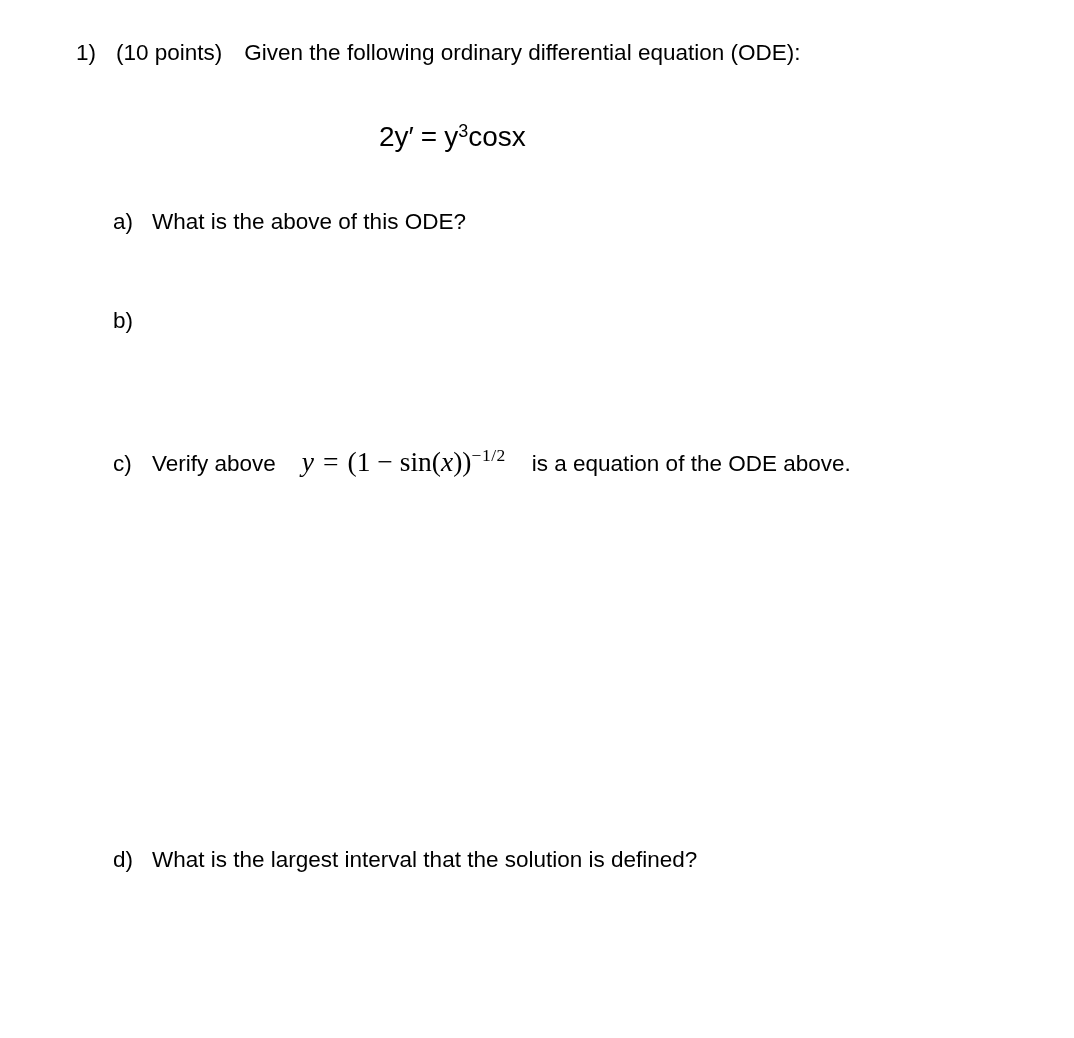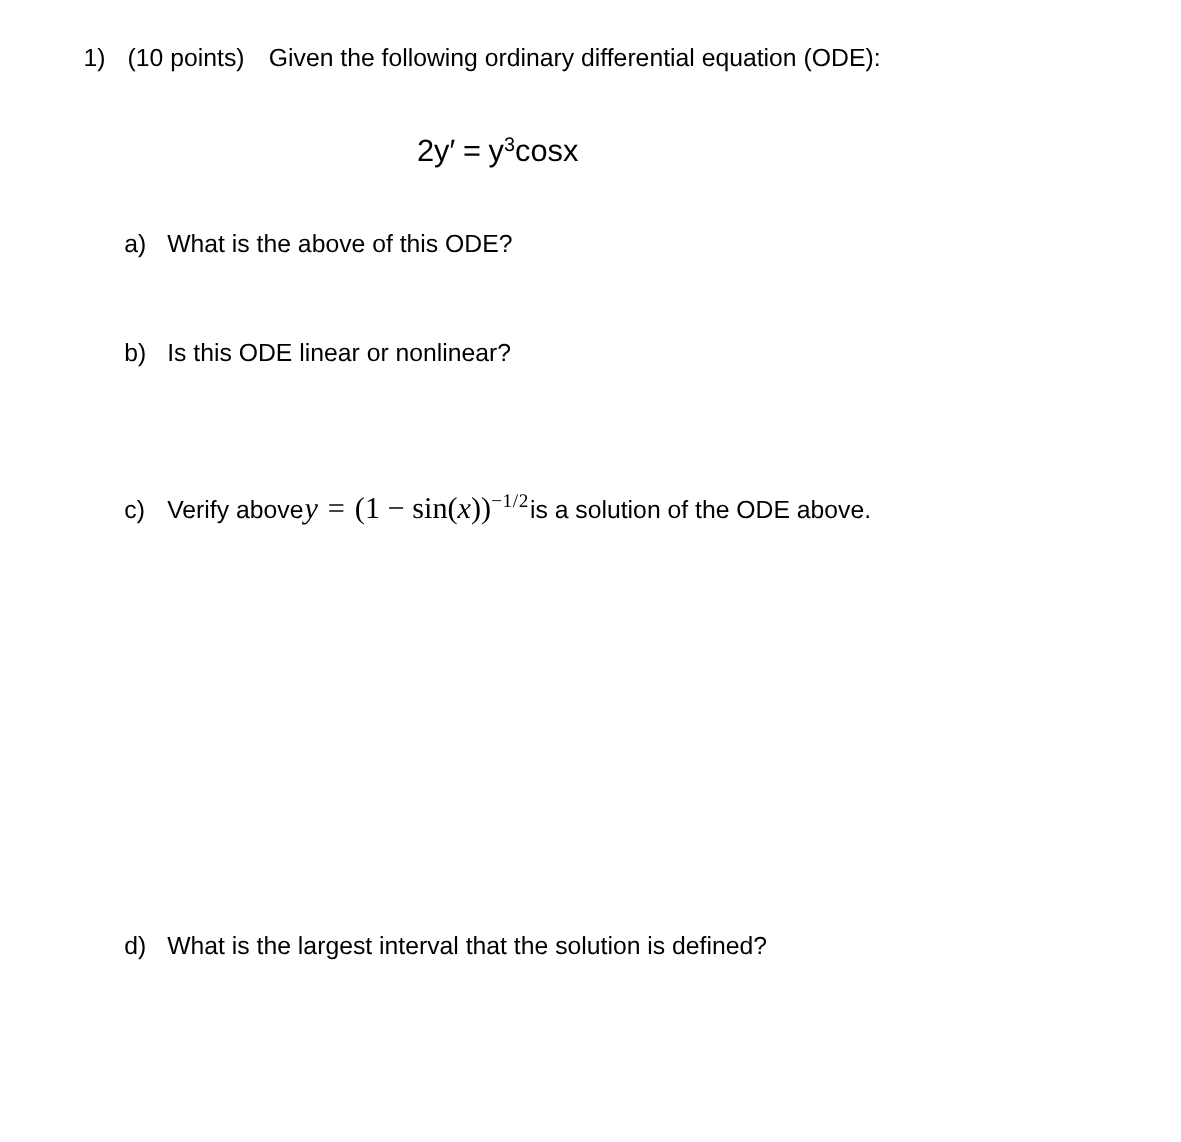--- a/index.html
+++ b/index.html
@@ -58,21 +58,21 @@
   .item .label { min-width: 39px; flex: none; }
   .item-a { top: 208px; }
   .item-b { top: 307px; }
   .item-c { top: 445px; }
   .item-d { top: 846px; }
 
   
   .math {
     font-family: "Liberation Serif", serif;
     font-size: 27.5px;
-    margin: 0 1px;
+    margin: 0 26px;
     white-space: nowrap;
   }
   .math .var { font-style: italic; }
   .math .eqsign { margin: 0 9px; }
   .math sup {
     font-size: 17.5px;
     line-height: 0;
     vertical-align: 10px;
     letter-spacing: 0.5px;
   }
@@ -90,26 +90,25 @@
     <span>2y</span><span>′</span><span class="eqsign">=</span><span>y</span><sup>3</sup><span>cosx</span>
   </div>
 
   <div class="item item-a">
     <span class="label">a)</span>
     <span>What is the above of this ODE?</span>
   </div>
 
   <div class="item item-b">
     <span class="label">b)</span>
-    <span>Is this ODE linear or nonlinear?</span>
   </div>
 
   <div class="item item-c">
     <span class="label">c)</span>
-    <span><span>Verify above</span><span class="math"><span class="var">y</span><span class="eqsign">=</span><span>(1 − sin(</span><span class="var">x</span><span>))</span><sup>−1/2</sup></span><span>is a solution of the ODE above.</span></span>
+    <span><span>Verify above</span><span class="math"><span class="var">y</span><span class="eqsign">=</span><span>(1 − sin(</span><span class="var">x</span><span>))</span><sup>−1/2</sup></span><span>is a equation of the ODE above.</span></span>
   </div>
 
   <div class="item item-d">
     <span class="label">d)</span>
     <span>What is the largest interval that the solution is defined?</span>
   </div>
 
 </div>
 
 </body></html>

